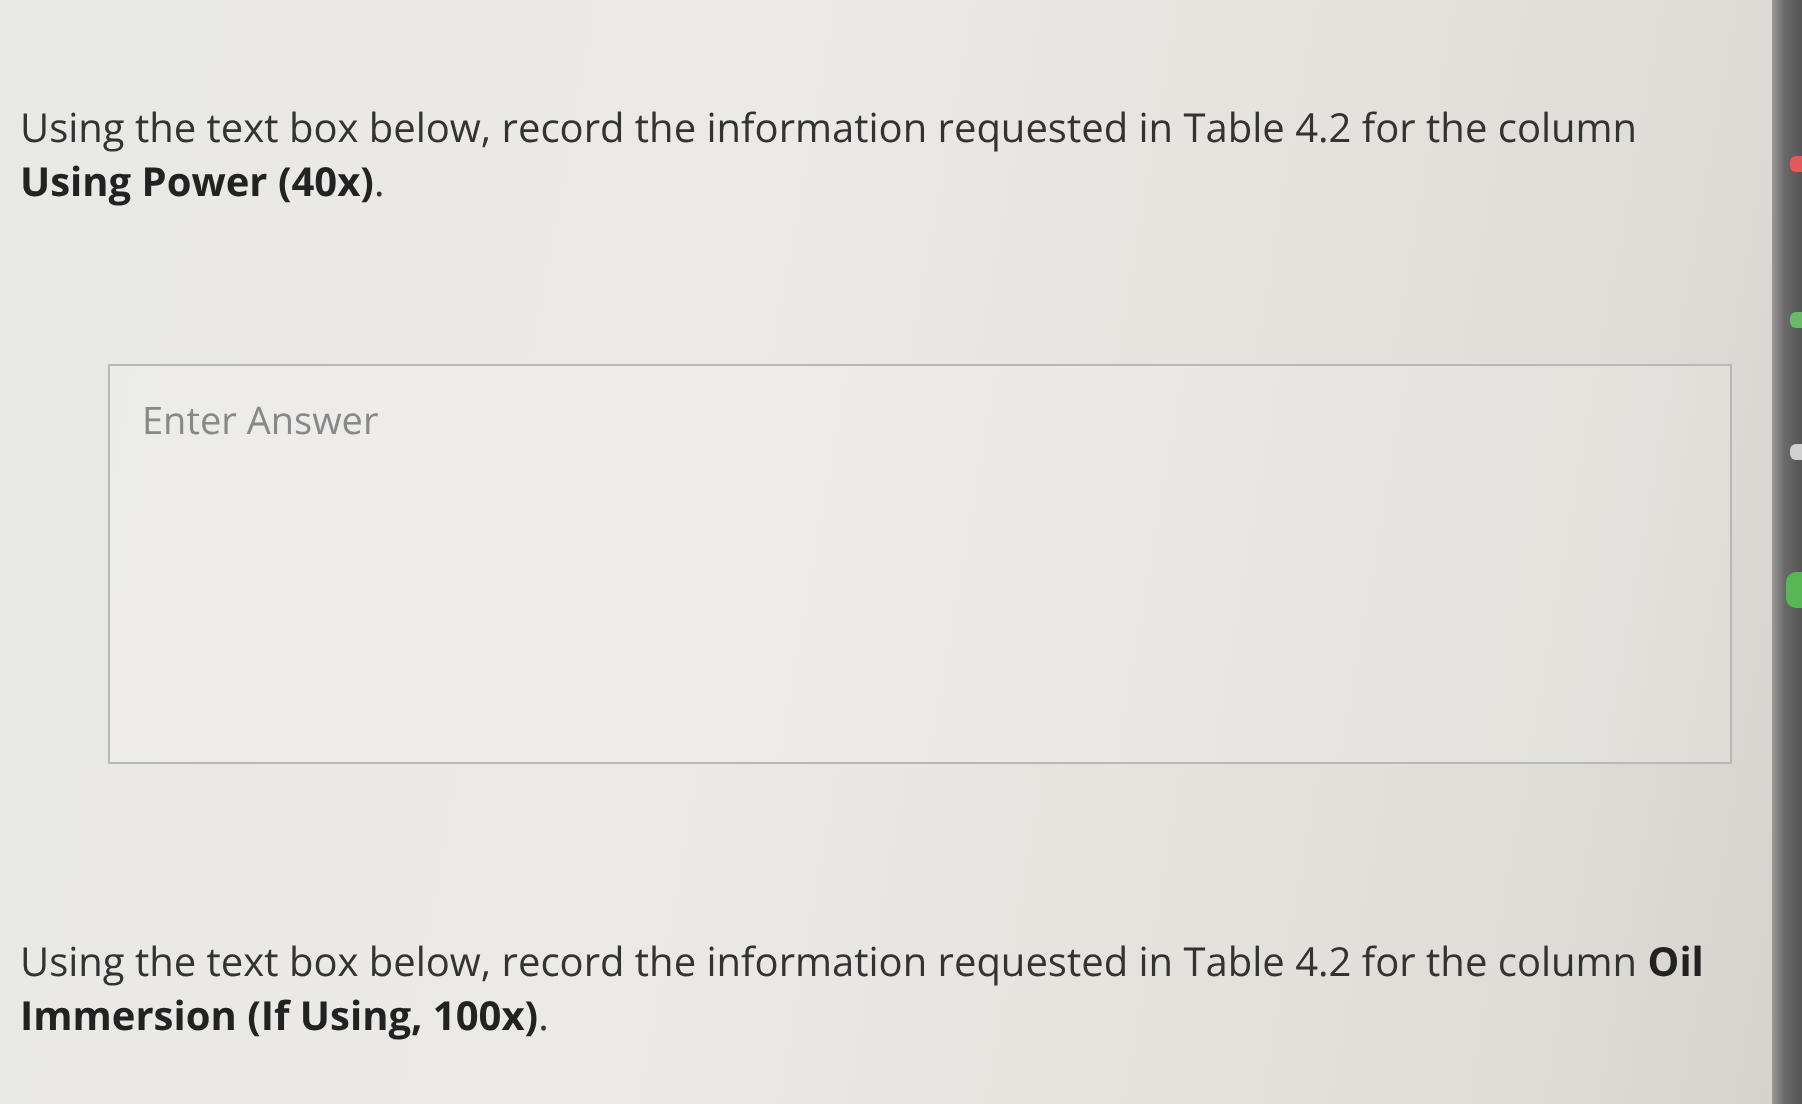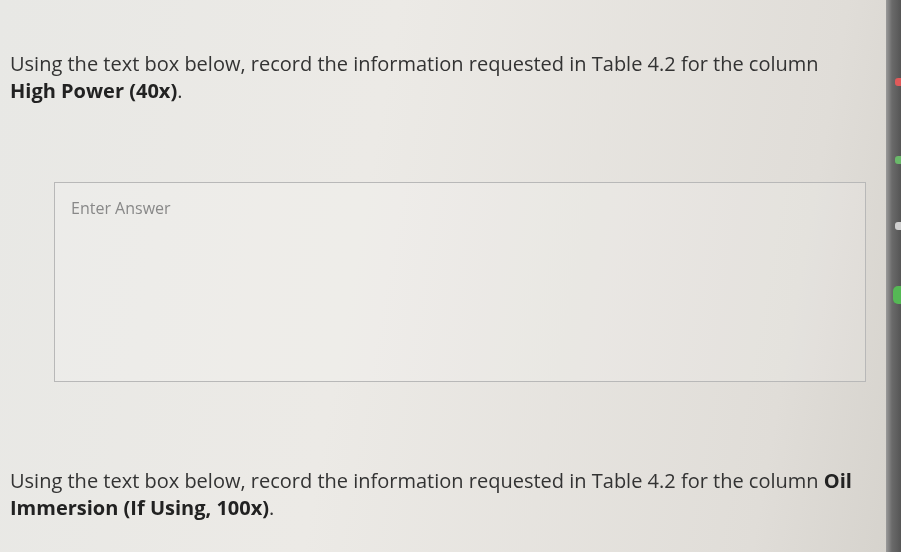--- a/index.html
+++ b/index.html
@@ -29,21 +29,21 @@
       font-weight: 700;
       color: #222222;
     }
     .answer-box {
       margin-left: 44px;
       width: 812px;
       height: 200px;
       border: 1px solid #b8b8b8;
       background: rgba(255, 255, 255, 0.15);
       padding: 14px 16px;
-      font-size: 16px;
+      font-size: 19px;
       color: #888888;
       font-family: inherit;
       resize: none;
       outline: none;
     }
     .answer-box::placeholder {
       color: #888888;
     }
     .prompt-text-2 {
       font-size: 20px;
@@ -92,21 +92,21 @@
       border-radius: 5px 0 0 5px;
       background: #55b855;
     }
   </style>
 </head>
 <body>
 
 <div class="content">
 
   <p class="prompt-text">
-    <span>Using the text box below, record the information requested in Table 4.2 for the column </span><span class="bold">High Power (40x)</span><span>.</span>
+    <span>Using the text box below, record the information requested in Table 4.2 for the column </span><span class="bold">Using Power (40x)</span><span>.</span>
   </p>
 
   <textarea class="answer-box" placeholder="Enter Answer" style=""></textarea>
 
   <p class="prompt-text-2">
     <span>Using the text box below, record the information requested in Table 4.2 for the column </span><span class="bold">Oil Immersion (If Using, 100x)</span><span>.</span>
   </p>
 
 </div>
 

